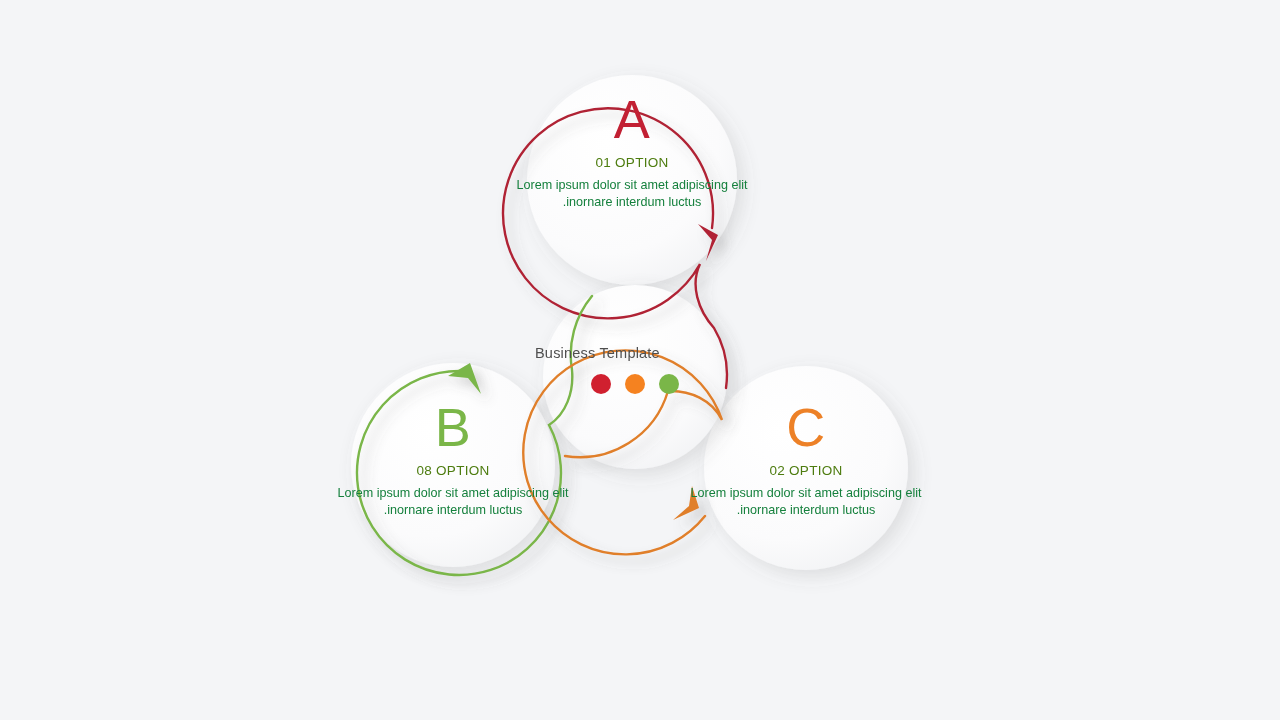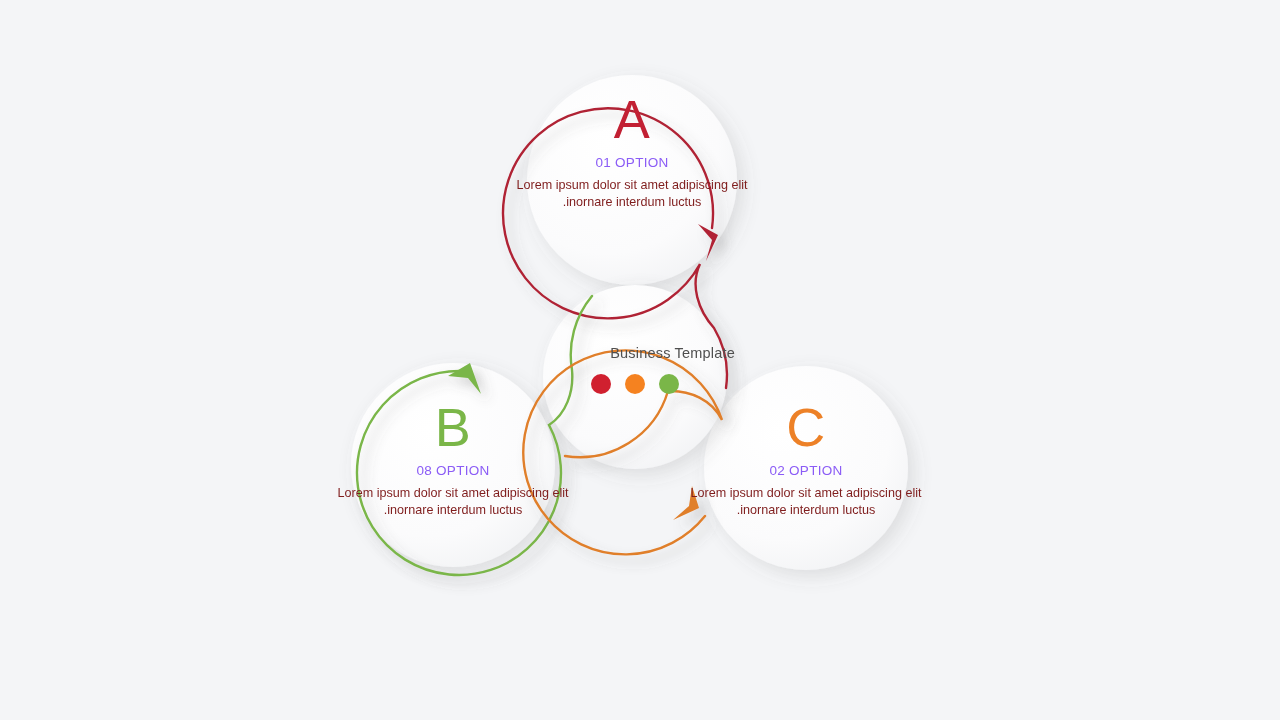--- a/index.html
+++ b/index.html
@@ -30,40 +30,40 @@
     pointer-events: none;
   }
   .lobe-letter {
     font-size: 54px;
     font-weight: 400;
     line-height: 1;
     letter-spacing: 0.5px;
   }
   .lobe-option {
     font-size: 13.5px;
-    color: #8b5cf6;
+    color: #4d7c0f;
     letter-spacing: 0.3px;
     margin-top: 9px;
   }
   .lobe-body {
     font-size: 12.6px;
-    color: #7f1d1d;
+    color: #15803d;
     line-height: 1.32;
     margin-top: 7px;
   }
   #lobe-a-text { left: 512px; top: 92px; width: 240px; }
   #lobe-b-text { left: 333px; top: 400px; width: 240px; }
   #lobe-c-text { left: 686px; top: 400px; width: 240px; }
 
   #center-text {
     position: absolute;
     left: 535px;
     top: 345px;
     width: 200px;
-    text-align: right;
+    text-align: left;
     pointer-events: none;
   }
   .center-title {
     font-size: 14.5px;
     color: #4f4f4f;
     letter-spacing: 0.2px;
   }
   .center-dots {
     margin-top: 13px;
     display: flex;

